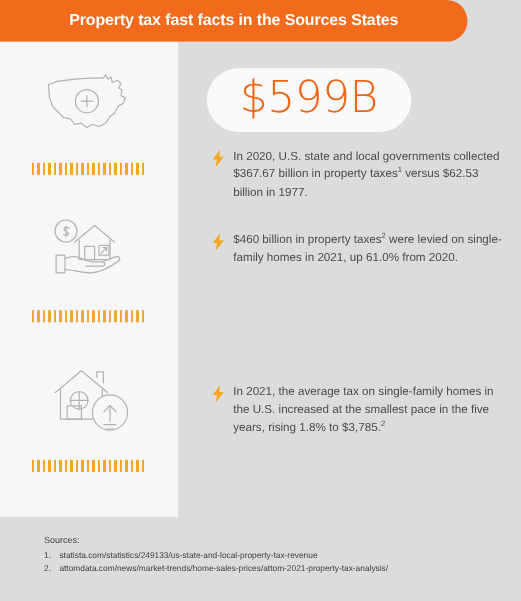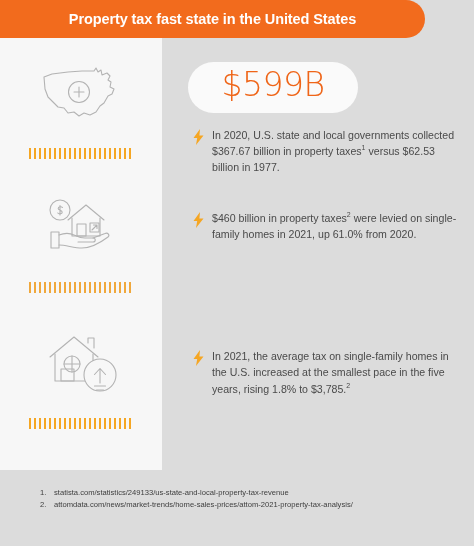--- a/index.html
+++ b/index.html
@@ -116,21 +116,21 @@
   .stat-pill {
     display: inline-block;
     background: #fafafa;
     border-radius: 34px;
     padding: 6px 30px 10px 30px;
     min-width: 110px;
     text-align: center;
   }
   .stat-value {
     color: #ef6518;
-    font-size: 33px;
+    font-size: 40px;
     font-weight: 300;
     line-height: 1.05;
     letter-spacing: -0.5px;
     white-space: nowrap;
     font-family: "DejaVu Sans", sans-serif;
   }
 
   .stat-desc-row {
     display: flex;
     align-items: flex-start;
@@ -178,21 +178,21 @@
     flex: 0 0 auto;
   }
   .source-url {
     flex: 1 1 auto;
   }
 </style>
 </head>
 <body>
 
 <div class="header-bar">
-  <div class="header-title">Property tax fast state in the United States</div>
+  <div class="header-title">Property tax fast facts in the Sources States</div>
 </div>
 
 <div class="content">
 
   <div class="left-panel"></div>
   <div class="right-panel"></div>
 
   <div class="icon-row r1">
     <div class="icon-art">
       <svg width="86" height="60" viewBox="0 0 86 60">
@@ -280,20 +280,21 @@
           <path d="M7 0 L0.5 9 L4.2 9 L3 16 L10.5 6.4 L6.4 6.4 Z" fill="#f5a623"></path>
         </svg>
       </span>
       <span class="stat-desc"><span>In 2021, the average tax on single-family homes in the U.S. increased at the smallest pace in the five years, rising 1.8% to $3,785.</span><sup>2</sup><span></span></span>
     </div>
   </div>
 
 </div>
 
 <div class="sources">
+  <div class="sources-title">Sources:</div>
 
   <div class="source-item">
     <span class="source-num">1.</span>
     <span class="source-url">statista.com/statistics/249133/us-state-and-local-property-tax-revenue</span>
   </div>
 
   <div class="source-item">
     <span class="source-num">2.</span>
     <span class="source-url">attomdata.com/news/market-trends/home-sales-prices/attom-2021-property-tax-analysis/</span>
   </div>

